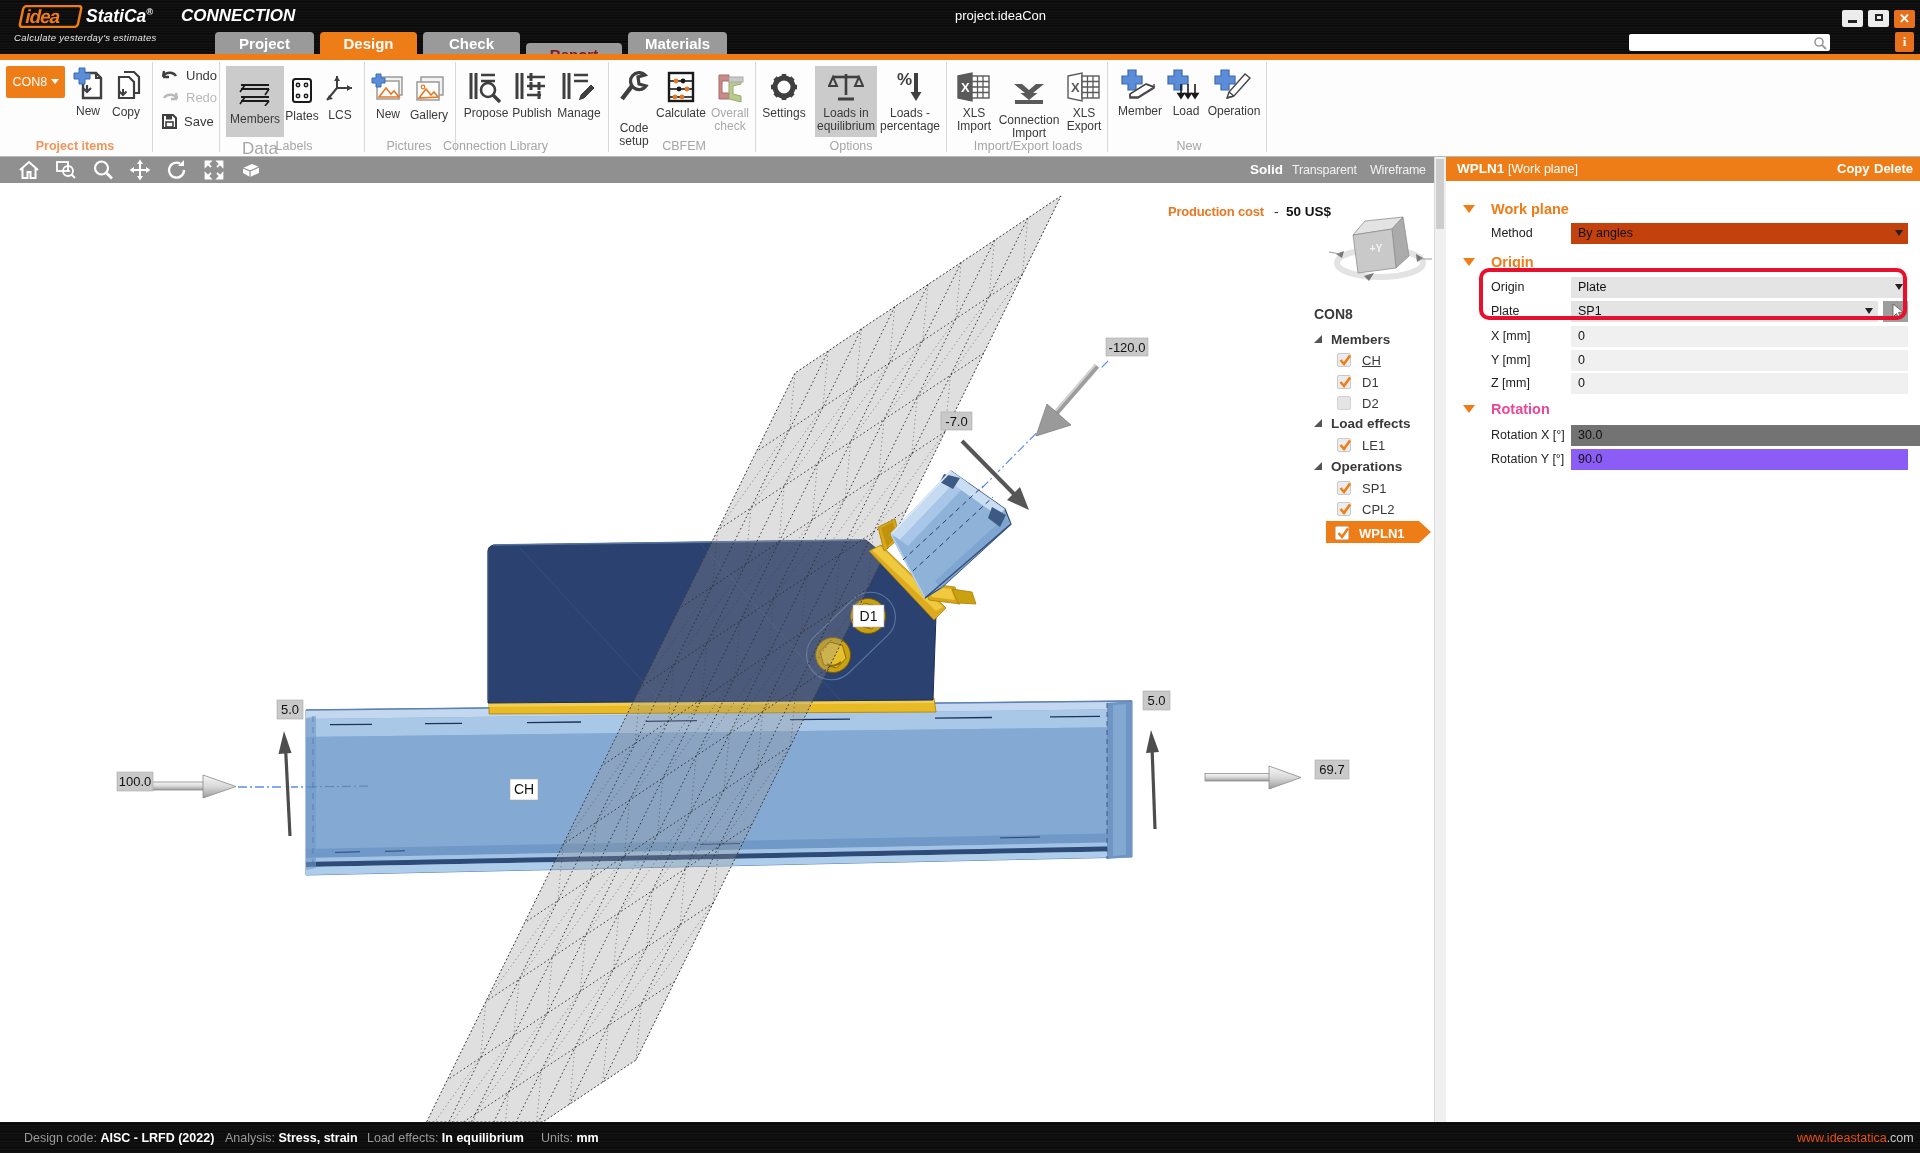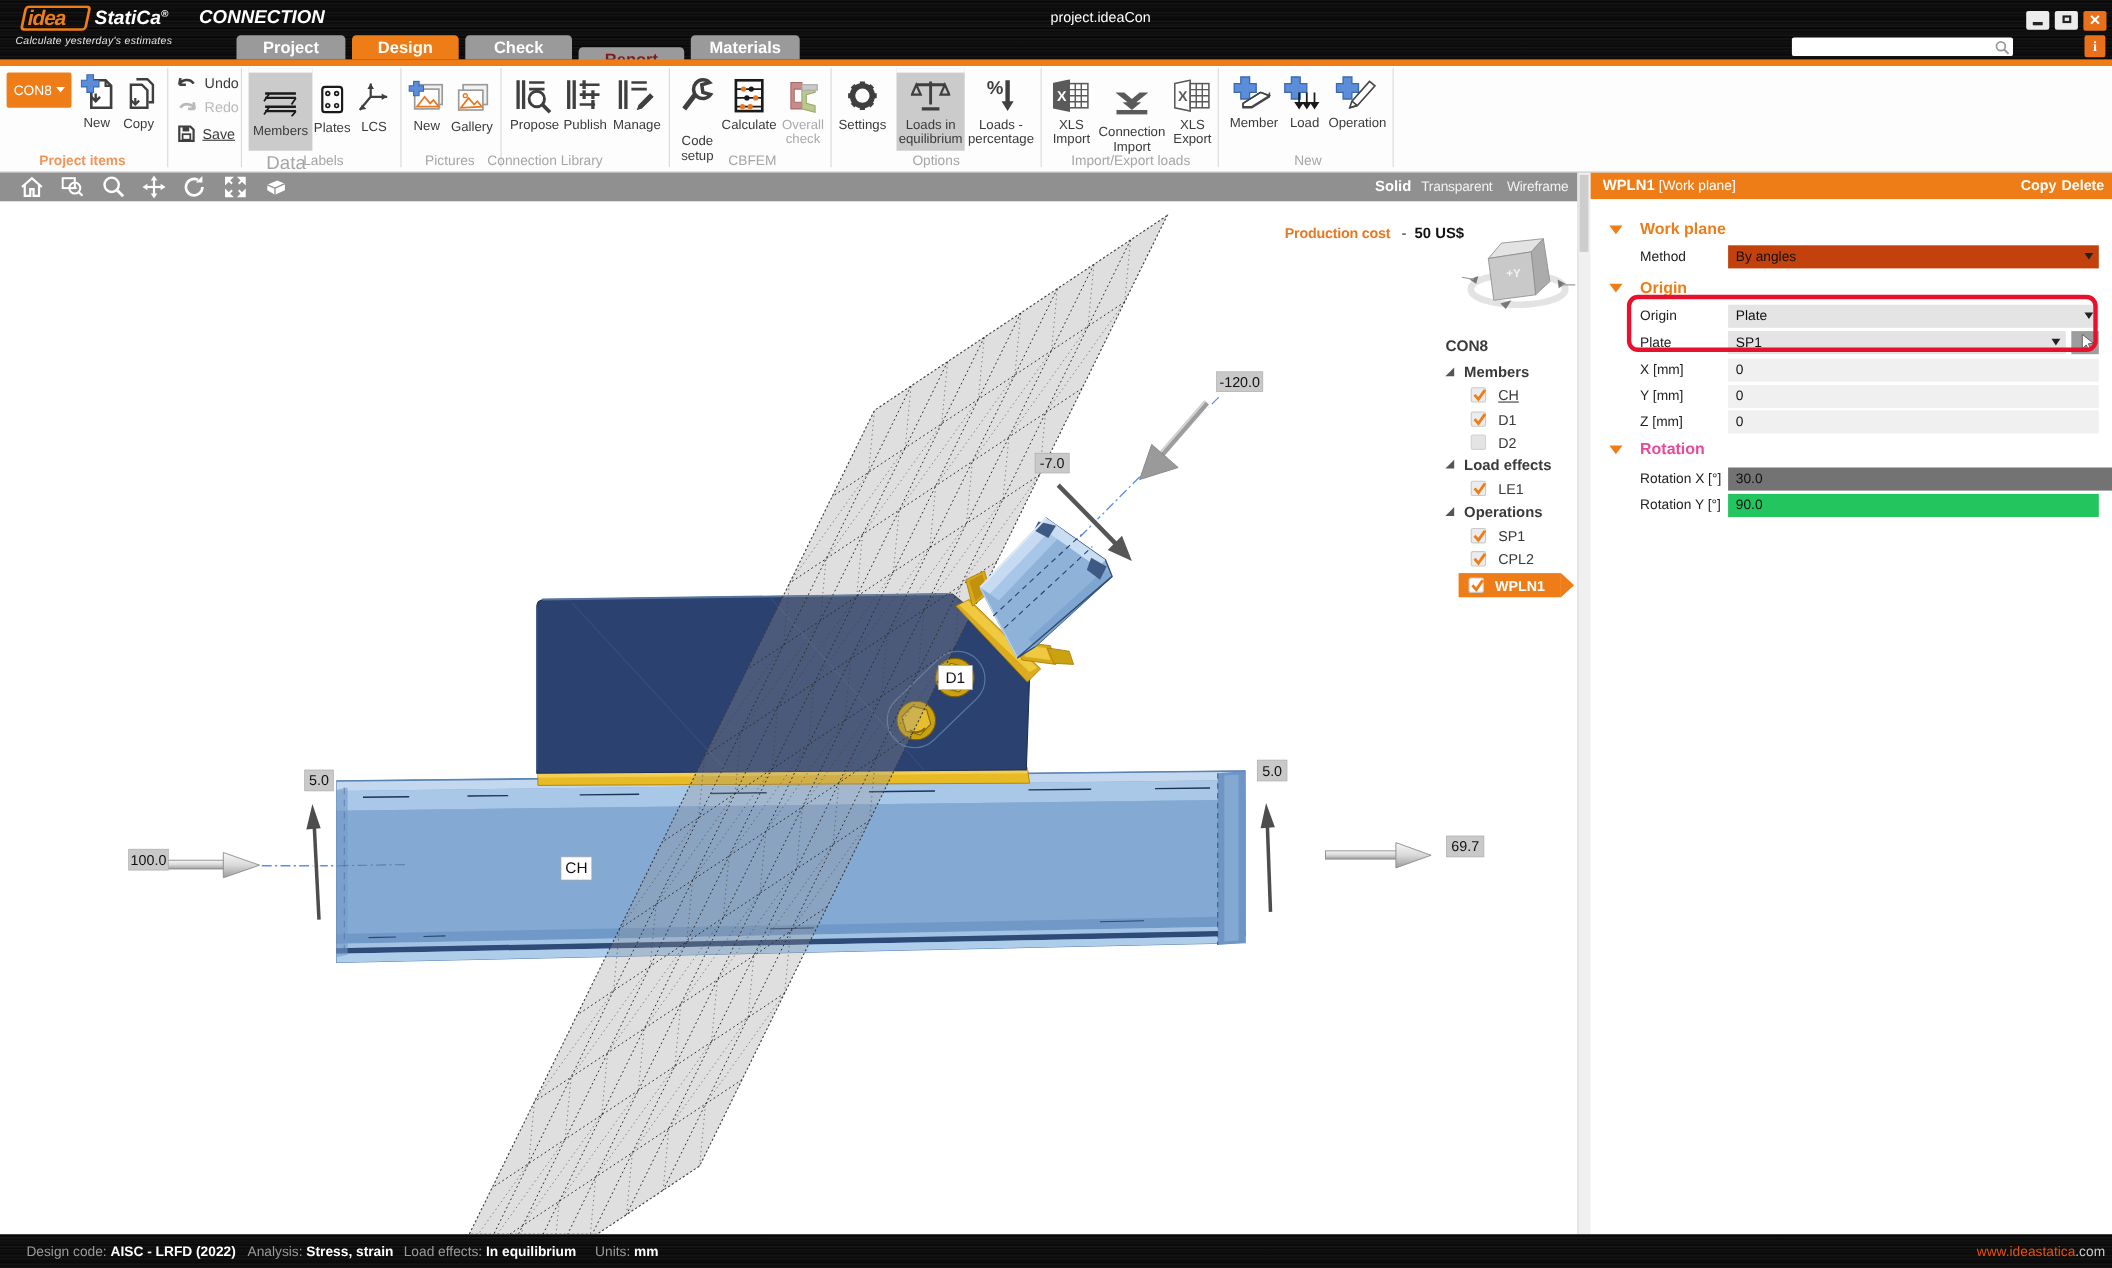--- a/index.html
+++ b/index.html
@@ -69,21 +69,21 @@
 <div style="position:absolute;left:160px;top:68px;font-size:13px;color:#3a3a3a;"><svg width="20" height="14" viewBox="0 0 20 14">
       <path d="M3,8 c2,-5 10,-6 13,-1 M3,8 l1,-6 M3,8 l6,0" stroke="#3f3f3f" stroke-width="2.4" fill="none"></path>
     </svg><span style="vertical-align:3px;margin-left:6px;">Undo</span></div>
 <div style="position:absolute;left:160px;top:90px;font-size:13px;color:#b9b9b9;"><svg width="20" height="14" viewBox="0 0 20 14">
       <path d="M17,8 c-2,-5 -10,-6 -13,-1 M17,8 l-1,-6 M17,8 l-6,0" stroke="#b9b9b9" stroke-width="2.4" fill="none"></path>
     </svg><span style="vertical-align:3px;margin-left:6px;">Redo</span></div>
 <div style="position:absolute;left:161px;top:113px;font-size:13px;color:#3a3a3a;"><svg width="17" height="17" viewBox="0 0 17 17">
       <path d="M2,2 h10 l3,3 v10 h-13 z" fill="none" stroke="#3f3f3f" stroke-width="2"></path>
 <rect x="5" y="9" width="7" height="5" fill="none" stroke="#3f3f3f" stroke-width="1.6"></rect>
 <rect x="5" y="2.5" width="6" height="4" fill="#3f3f3f"></rect>
-    </svg><span style="vertical-align:4px;margin-left:6px;text-decoration:underline;">Save</span></div>
+    </svg><span style="vertical-align:4px;margin-left:6px;">Save</span></div>
 <div style="position:absolute;left:226px;top:62px;width:58px;height:75px;background:#cbcbcb;border-top:4px solid #fdfdfd;text-align:center;">
 <div style="margin-top:8px;height:38px;display:flex;align-items:center;justify-content:center;">
       <svg width="36" height="26" viewBox="0 0 36 26">
 <path d="M4,5 h28 M4,9 h28" stroke="#1a1a1a" stroke-width="2.2"></path>
 <path d="M4,17 h28 M4,21 h28" stroke="#1a1a1a" stroke-width="2.2"></path>
 <path d="M8,5 l-5,7 M32,9 l-4,6 M8,17 l-5,7 M32,21 l-4,5" stroke="#1a1a1a" stroke-width="1.6"></path>
       </svg>
     </div>
 <div style="font-size:12px;line-height:13px;color:#3a3a3a;margin-top:1px;">Members</div>
   </div>
@@ -573,21 +573,21 @@
 <span style="font-size:12.5px;color:#111;margin-left:7px;line-height:21px;">0</span></div>
 <div style="position:absolute;left:1491px;top:376px;font-size:12.5px;color:#222;">Z [mm]</div>
 <div style="position:absolute;left:1571px;top:373px;width:337px;height:21px;background:#f0f0f0;">
 <span style="font-size:12.5px;color:#111;margin-left:7px;line-height:21px;">0</span></div>
 <div style="position:absolute;left:1463px;top:405px;width:0;height:0;border-left:6px solid transparent;border-right:6px solid transparent;border-top:8px solid #ef7d17;"></div>
 <div style="position:absolute;left:1491px;top:401px;font-size:14.5px;font-weight:bold;color:#ec4899;">Rotation</div>
 <div style="position:absolute;left:1491px;top:428px;font-size:12.5px;color:#222;">Rotation X [°]</div>
 <div style="position:absolute;left:1571px;top:425px;width:381px;height:21px;background:#737373;">
 <span style="font-size:12.5px;color:#111;margin-left:7px;line-height:21px;">30.0</span></div>
 <div style="position:absolute;left:1491px;top:452px;font-size:12.5px;color:#222;">Rotation Y [°]</div>
-<div style="position:absolute;left:1571px;top:449px;width:337px;height:21px;background:#22c55e;">
+<div style="position:absolute;left:1571px;top:449px;width:337px;height:21px;background:#8b5cf6;">
 <span style="font-size:12.5px;color:#111;margin-left:7px;line-height:21px;">90.0</span></div>
 <div style="position:absolute;left:1479px;top:268px;width:428px;height:52px;border:4px solid #e8112d;border-radius:10px;"></div>
 
 <div class="metal" style="position:absolute;left:0;top:1122px;width:1920px;height:31px;"></div>
 <div style="position:absolute;left:24px;top:1131px;font-size:12.5px;color:#9a9a9a;">Design code: <span style="color:#fff;font-weight:bold;">AISC - LRFD (2022)</span></div>
 <div style="position:absolute;left:225px;top:1131px;font-size:12.5px;color:#9a9a9a;">Analysis: <span style="color:#fff;font-weight:bold;">Stress, strain</span></div>
 <div style="position:absolute;left:367px;top:1131px;font-size:12.5px;color:#9a9a9a;">Load effects: <span style="color:#fff;font-weight:bold;">In equilibrium</span></div>
 <div style="position:absolute;left:541px;top:1131px;font-size:12.5px;color:#9a9a9a;">Units: <span style="color:#fff;font-weight:bold;">mm</span></div>
 <div style="position:absolute;left:1797px;top:1131px;font-size:12.5px;color:#e8500e;">www.ideastatica<span style="color:#c9c9c9;">.com</span></div>
 </body></html>

